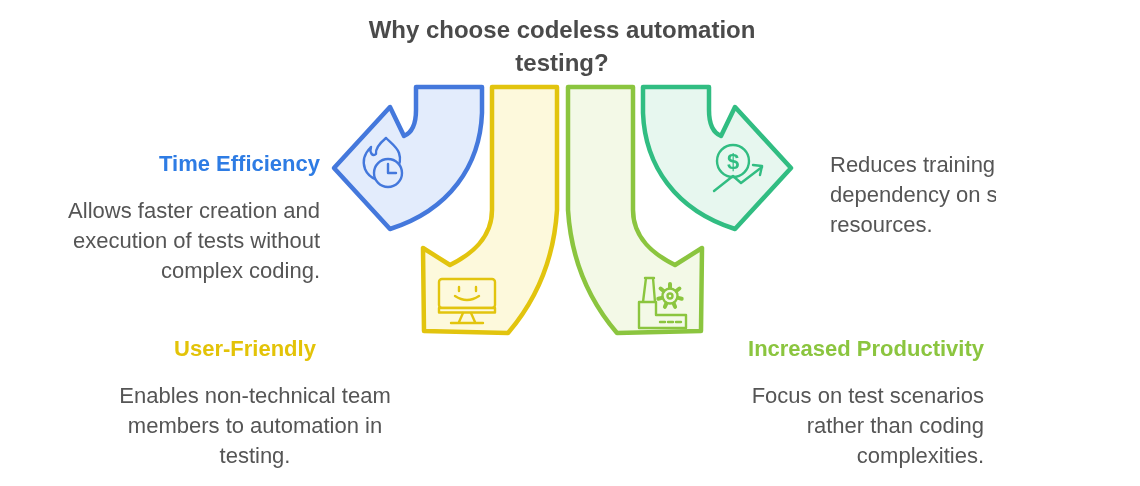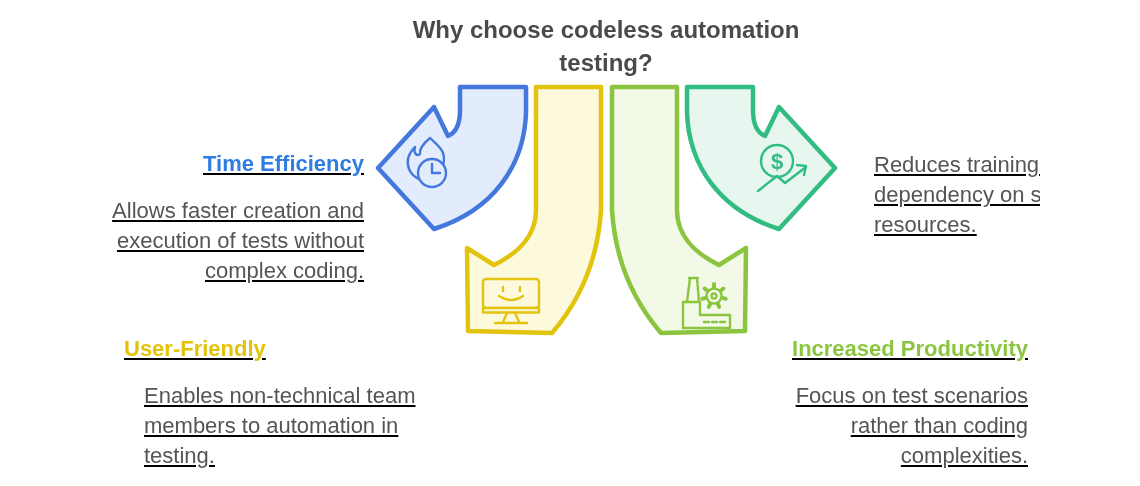--- a/index.html
+++ b/index.html
@@ -2,34 +2,33 @@
 <html><head>
 <meta charset="utf-8">
 <style>
   html,body{margin:0;padding:0;background:#ffffff;}
   .canvas{
     position:relative;
     width:996px;height:486px;
     background:#ffffff;
     font-family:"Liberation Sans", sans-serif;
     overflow:hidden;
-    margin-left:44px;
   }
   .title{
     position:absolute;left:347px;top:13px;width:430px;margin:0;
     font-size:24px;line-height:33px;font-weight:700;
     text-align:center;color:#4a4a4a;
   }
   .arrows{position:absolute;left:0;top:0;width:1140px;height:486px;}
-  .benefit{position:absolute;text-decoration:underline;}
+  .benefit{position:absolute;}
   .benefit-label{font-size:22px;font-weight:700;line-height:28px;margin:0 0 18px 0;}
   .benefit-desc{font-size:22px;line-height:30px;margin:0;color:#555555;padding-left:20px;}
   .b-0{left:0;top:150px;width:320px;text-align:right;}
   .b-1{left:810px;top:150px;width:330px;text-align:left;}
-  .b-2{left:80px;top:335px;width:330px;text-align:left;}
+  .b-2{left:80px;top:335px;width:330px;text-align:center;}
   .b-3{left:684px;top:335px;width:300px;text-align:right;}
   .c-blue{color:#2e7ce4;}
   .c-green{color:#2dc784;}
   .c-yellow{color:#e3c308;}
   .c-lime{color:#8bc53f;}
 </style>
 </head>
 <body>
 
 <div class="canvas">

